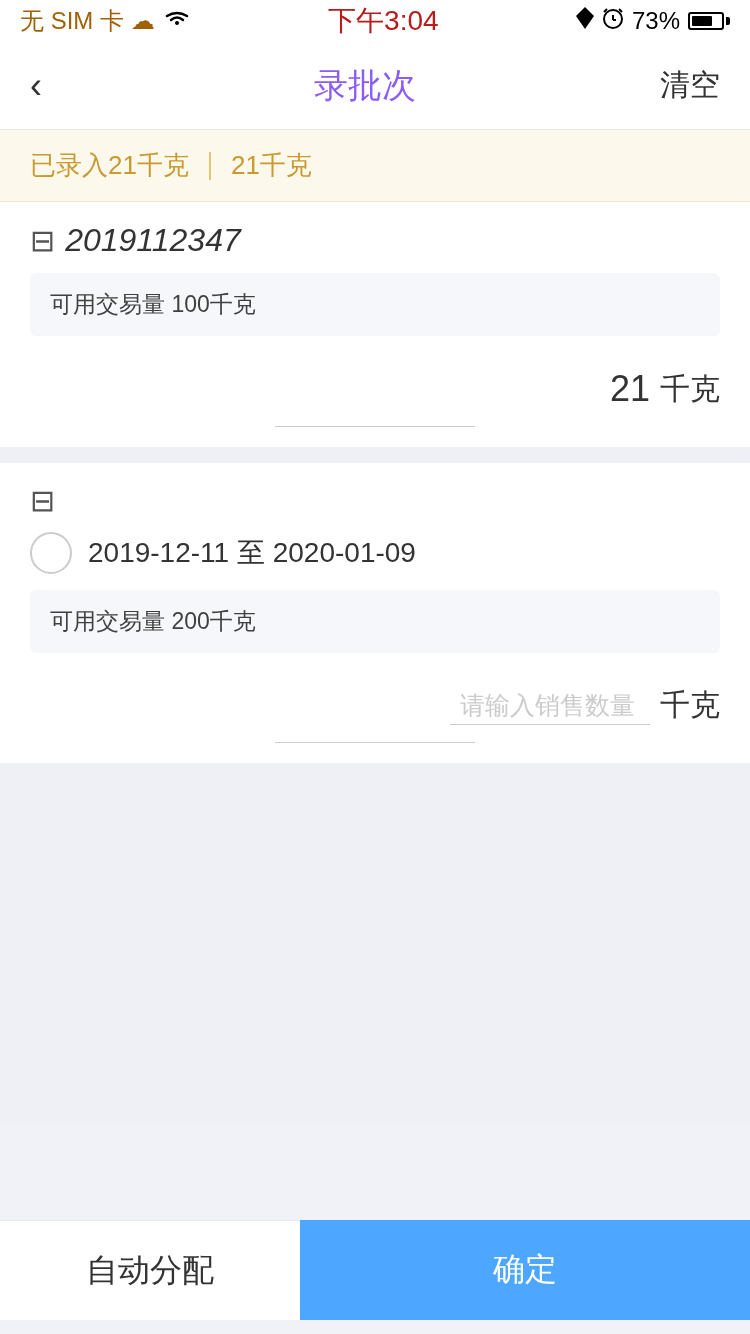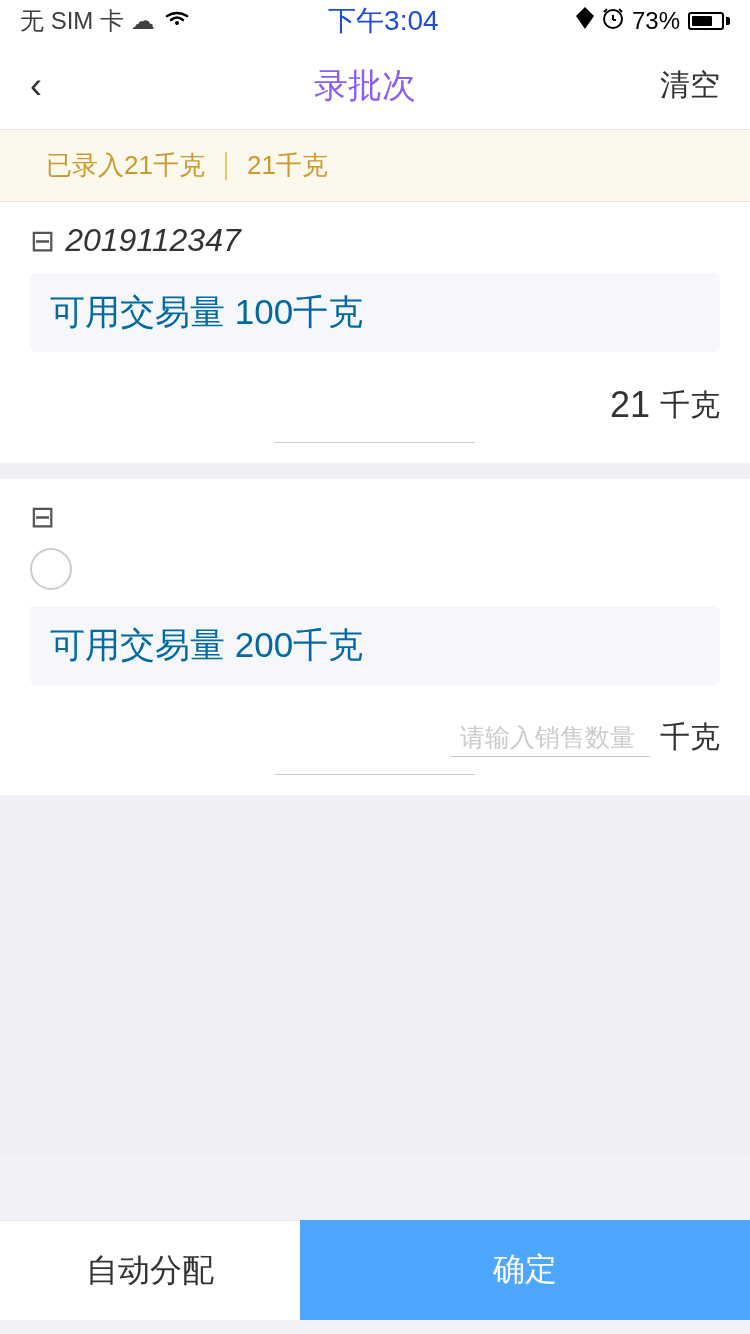--- a/index.html
+++ b/index.html
@@ -22,26 +22,26 @@
       align-items: center;
       justify-content: space-between;
       padding: 0 20px;
       font-size: 26px;
     }
     .status-left {
       display: flex;
       align-items: center;
       gap: 8px;
       font-size: 24px;
-      color: #404040;
+      color: #a16207;
     }
     .status-center {
       font-size: 28px;
       font-weight: 500;
-      color: #1d4ed8;
+      color: #b91c1c;
     }
     .status-right {
       display: flex;
       align-items: center;
       gap: 8px;
       font-size: 24px;
       color: #000;
     }
     .battery-icon {
       display: inline-flex;
@@ -97,21 +97,21 @@
       font-size: 30px;
       color: #333;
       cursor: pointer;
       width: 80px;
       text-align: right;
     }
 
     
     .info-banner {
       background: #fdf8ec;
-      padding: 18px 46px;
+      padding: 18px 30px;
       display: flex;
       align-items: center;
       gap: 20px;
       border-bottom: 1px solid #f0e8c8;
     }
     .info-item {
       font-size: 26px;
       color: #c89a30;
     }
     .info-divider {
@@ -178,22 +178,22 @@
     }
     .batch-date {
       font-size: 28px;
       color: #333;
     }
     .available-box {
       background: #f5f7fa;
       border-radius: 6px;
       padding: 16px 20px;
       margin: 0 0 16px 0;
-      font-size: 35px;
-      color: #0369a1;
+      font-size: 23px;
+      color: #404040;
     }
 
     
     .amount-row {
       display: flex;
       align-items: center;
       justify-content: flex-end;
       padding: 16px 30px;
       gap: 10px;
     }
@@ -357,20 +357,21 @@
 
 <div class="divider-thick"></div>
 
 <div class="content">
   <div class="batch-item">
     <div class="batch-header">
       <span class="batch-icon">⊟</span>
     </div>
     <div class="batch-date-row">
       <div class="radio-circle"></div>
+      <span class="batch-date">2019-12-11 至 2020-01-09</span>
     </div>
     <div class="available-box">可用交易量 200千克</div>
   </div>
   <div class="input-row">
     <input class="input-field" type="number" placeholder="请输入销售数量" style="">
     <span class="input-unit">千克</span>
   </div>
   <div style="display:flex;justify-content:center;padding:0 0 20px 0;">
     <div class="divider-line"></div>
   </div>

